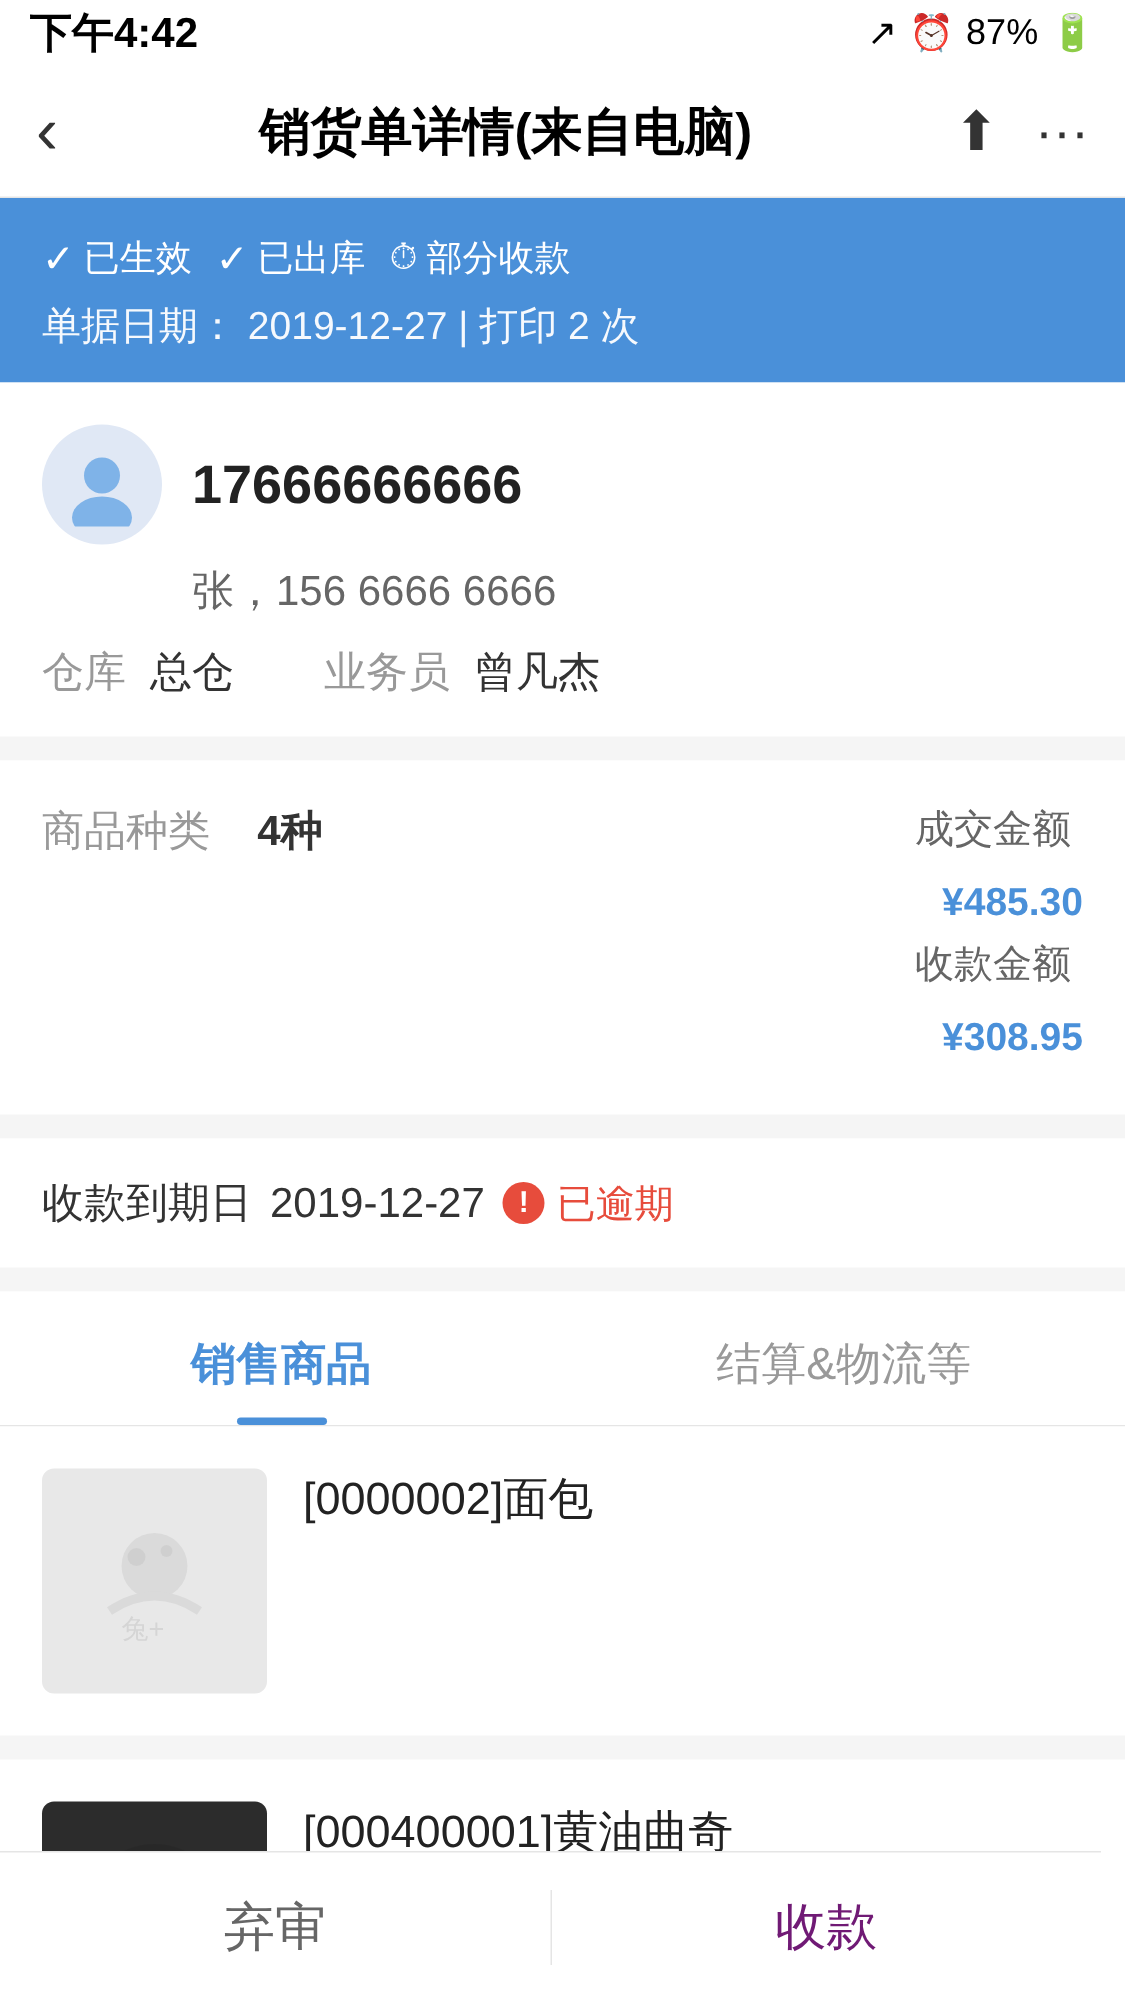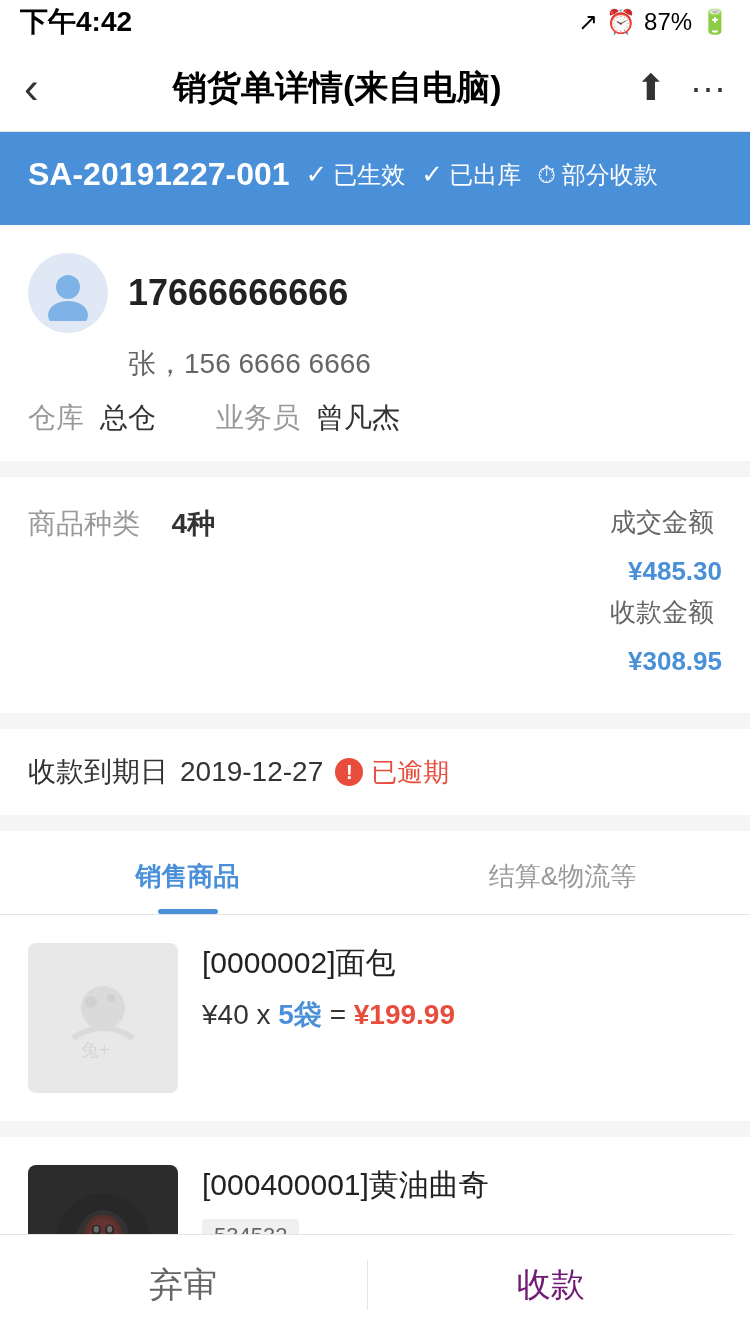--- a/index.html
+++ b/index.html
@@ -178,21 +178,21 @@
       background: #fff;
       border-bottom: 1px solid #e5e5e5;
     }
     .tabs {
       display: flex;
     }
     .tab {
       flex: 1;
       text-align: center;
       padding: 28px 0 20px;
-      font-size: 26px;
+      font-size: 30px;
       cursor: pointer;
       color: #999;
       position: relative;
     }
     .tab.active {
       color: #4A90D9;
       font-weight: 600;
     }
     .tab.active::after {
       content: '';
@@ -294,34 +294,38 @@
   <div class="nav-back">‹</div>
   <div class="nav-title">销货单详情(来自电脑)</div>
   <div class="nav-right">
     <span class="nav-icon">⬆</span>
     <span class="nav-icon">···</span>
   </div>
 </div>
 
 <div class="order-header">
   <div class="order-header-top">
-    <span class="order-number">SA-20191227-001</span>
     <span class="status-badge">
       <span class="check-icon">✓</span>
       <span>已生效</span>
     </span>
     <span class="status-badge">
       <span class="check-icon">✓</span>
       <span>已出库</span>
     </span>
     <span class="status-badge">
       <span>⏱</span>
       <span>部分收款</span>
     </span>
   </div>
+  <div class="order-date">
+    <span>单据日期：</span>
+    <span>2019-12-27</span>
+    <span>| 打印 2 次</span>
+  </div>
 </div>
 
 <div class="customer-section">
   <div class="customer-row">
     <div class="avatar">
       <svg viewBox="0 0 56 56" fill="none" xmlns="http://www.w3.org/2000/svg">
         <circle cx="28" cy="22" r="12" fill="#7fb3e8"></circle>
         <ellipse cx="28" cy="50" rx="20" ry="14" fill="#7fb3e8"></ellipse>
       </svg>
     </div>
@@ -383,23 +387,20 @@
       <svg viewBox="0 0 100 100" fill="none" xmlns="http://www.w3.org/2000/svg">
         <circle cx="50" cy="40" r="22" fill="#bbb"></circle>
         <circle cx="38" cy="34" r="6" fill="#999"></circle>
         <circle cx="58" cy="30" r="4" fill="#999"></circle>
         <path d="M20 70 Q50 50 80 70" stroke="#bbb" stroke-width="6" fill="none"></path>
         <text x="28" y="88" font-size="18" fill="#aaa" font-family="Arial">兔+</text>
       </svg>
     </div>
     <div class="product-info">
       <div class="product-name">[0000002]面包</div>
-      <div class="product-price">
-        ¥40 x <span class="price-highlight">5袋</span> = <span class="price-total">¥199.99</span>
-      </div>
     </div>
   </div>
 
   <div class="product-item">
     <div class="product-image dark-bg">
       <svg viewBox="0 0 150 150" fill="none" xmlns="http://www.w3.org/2000/svg">
 
         <circle cx="75" cy="75" r="70" fill="#222"></circle>
         <ellipse cx="75" cy="75" rx="40" ry="45" fill="#fff" opacity="0.15"></ellipse>
         <circle cx="75" cy="65" r="28" fill="#c0392b"></circle>

